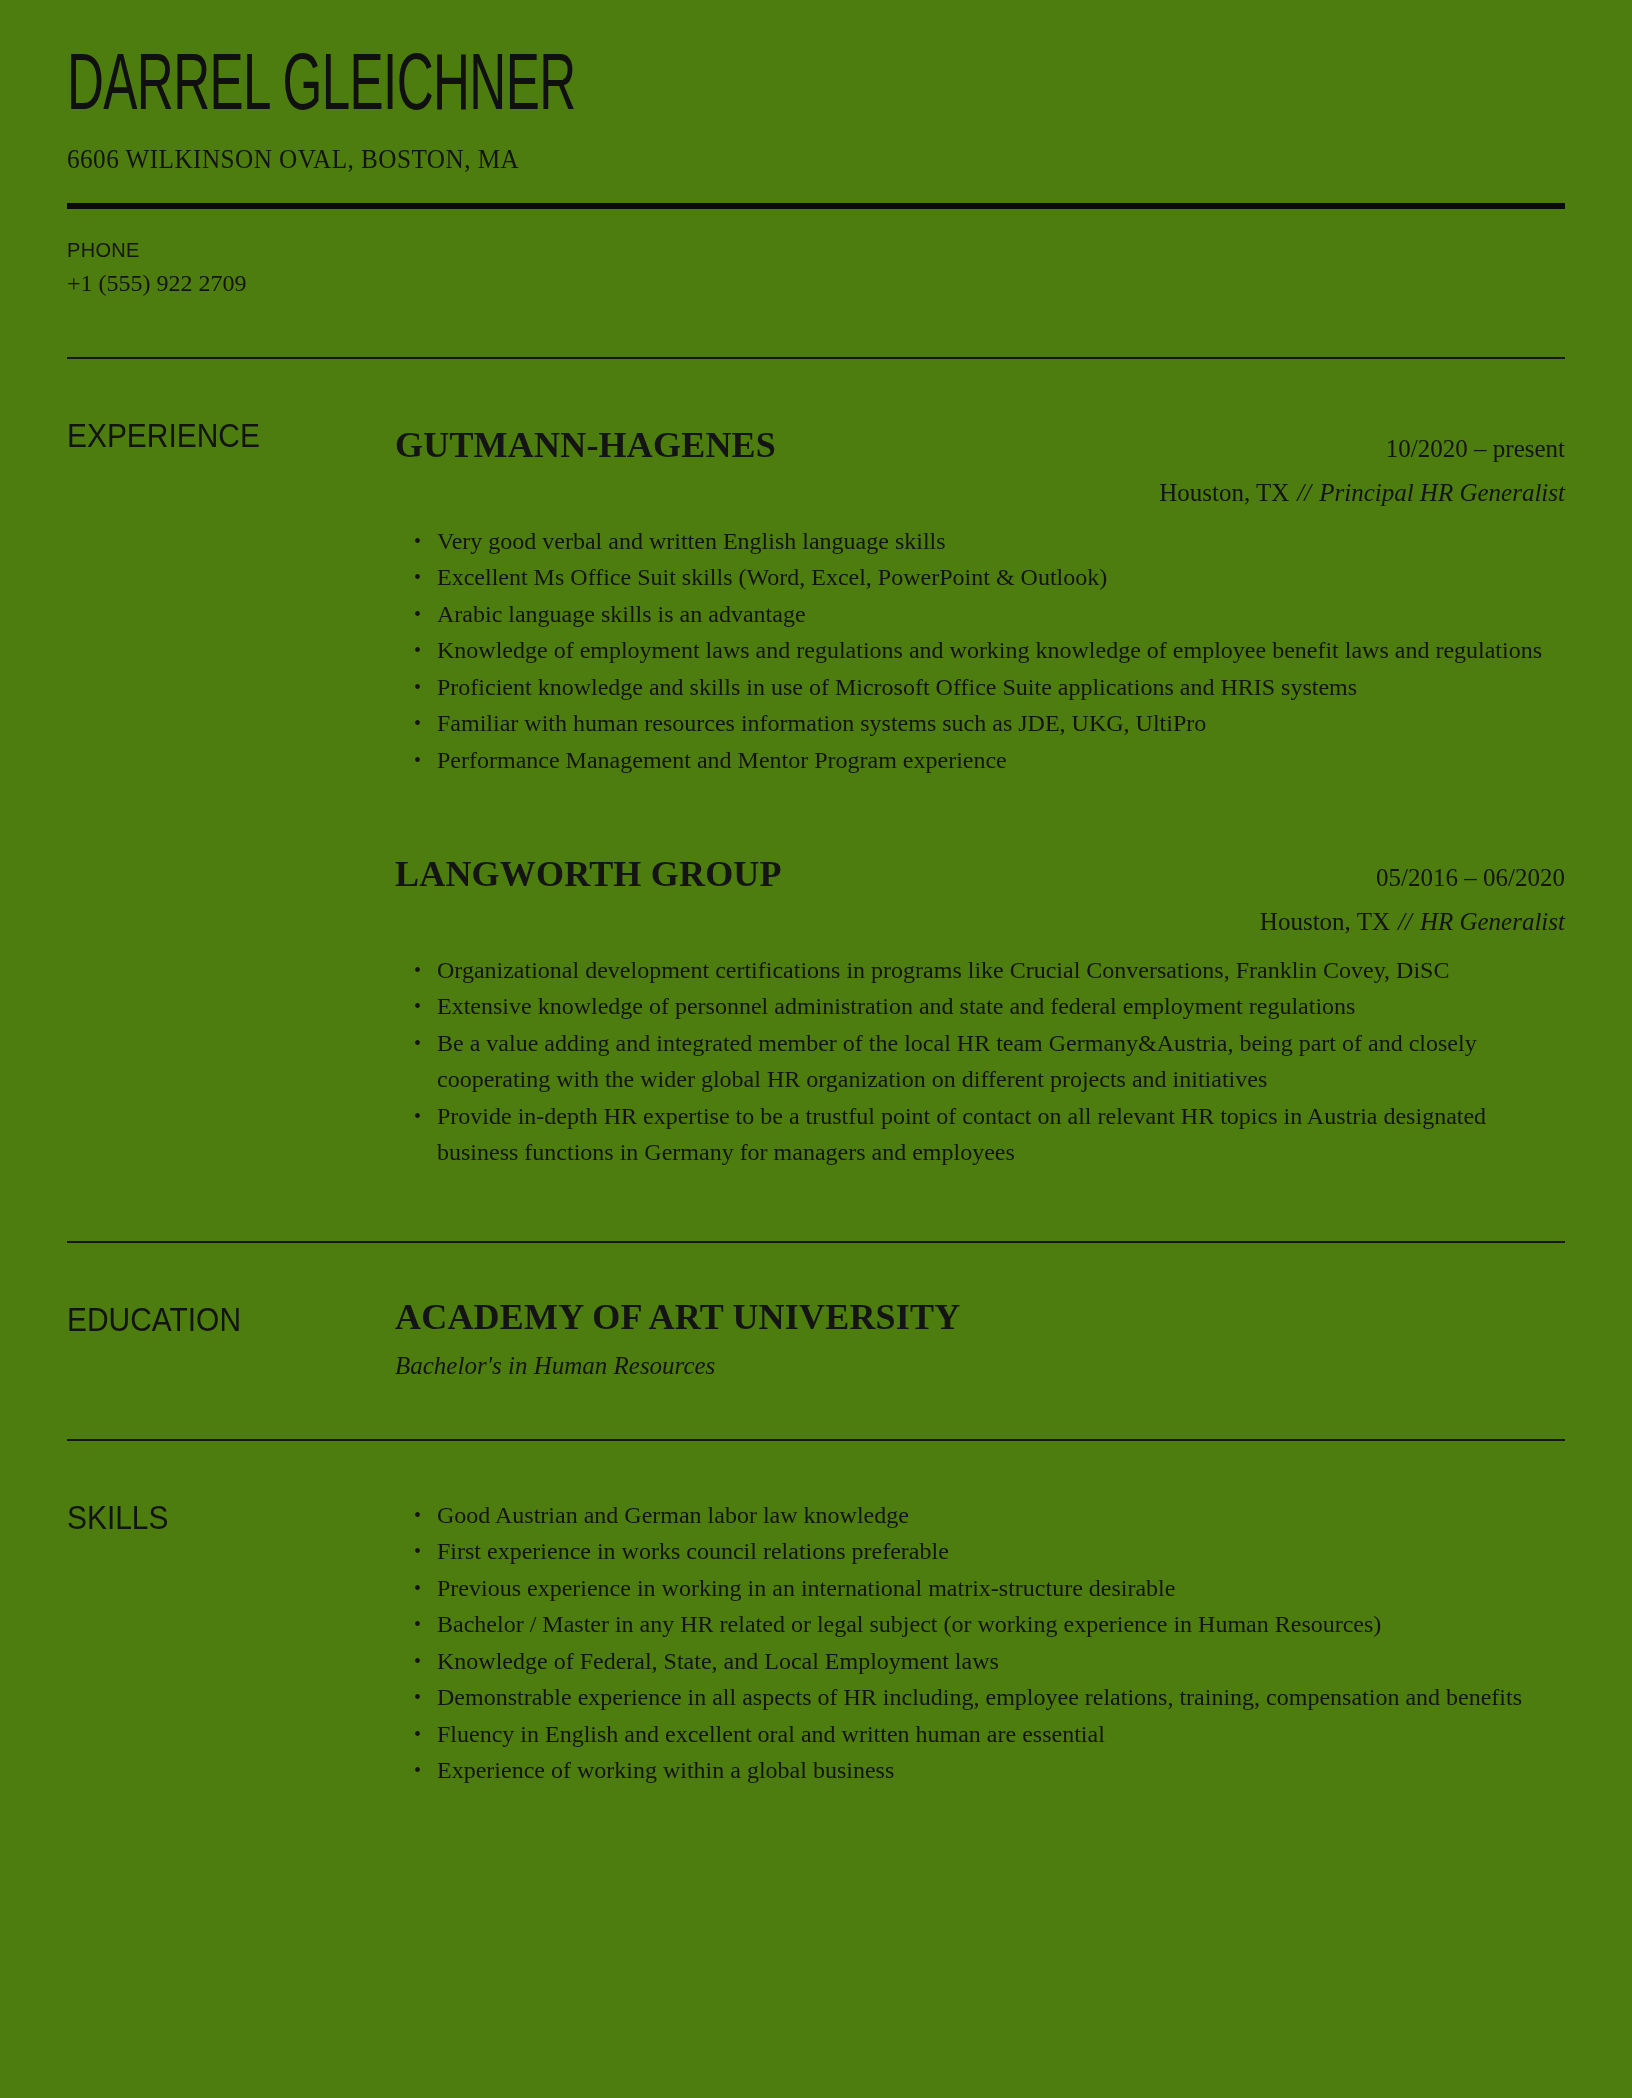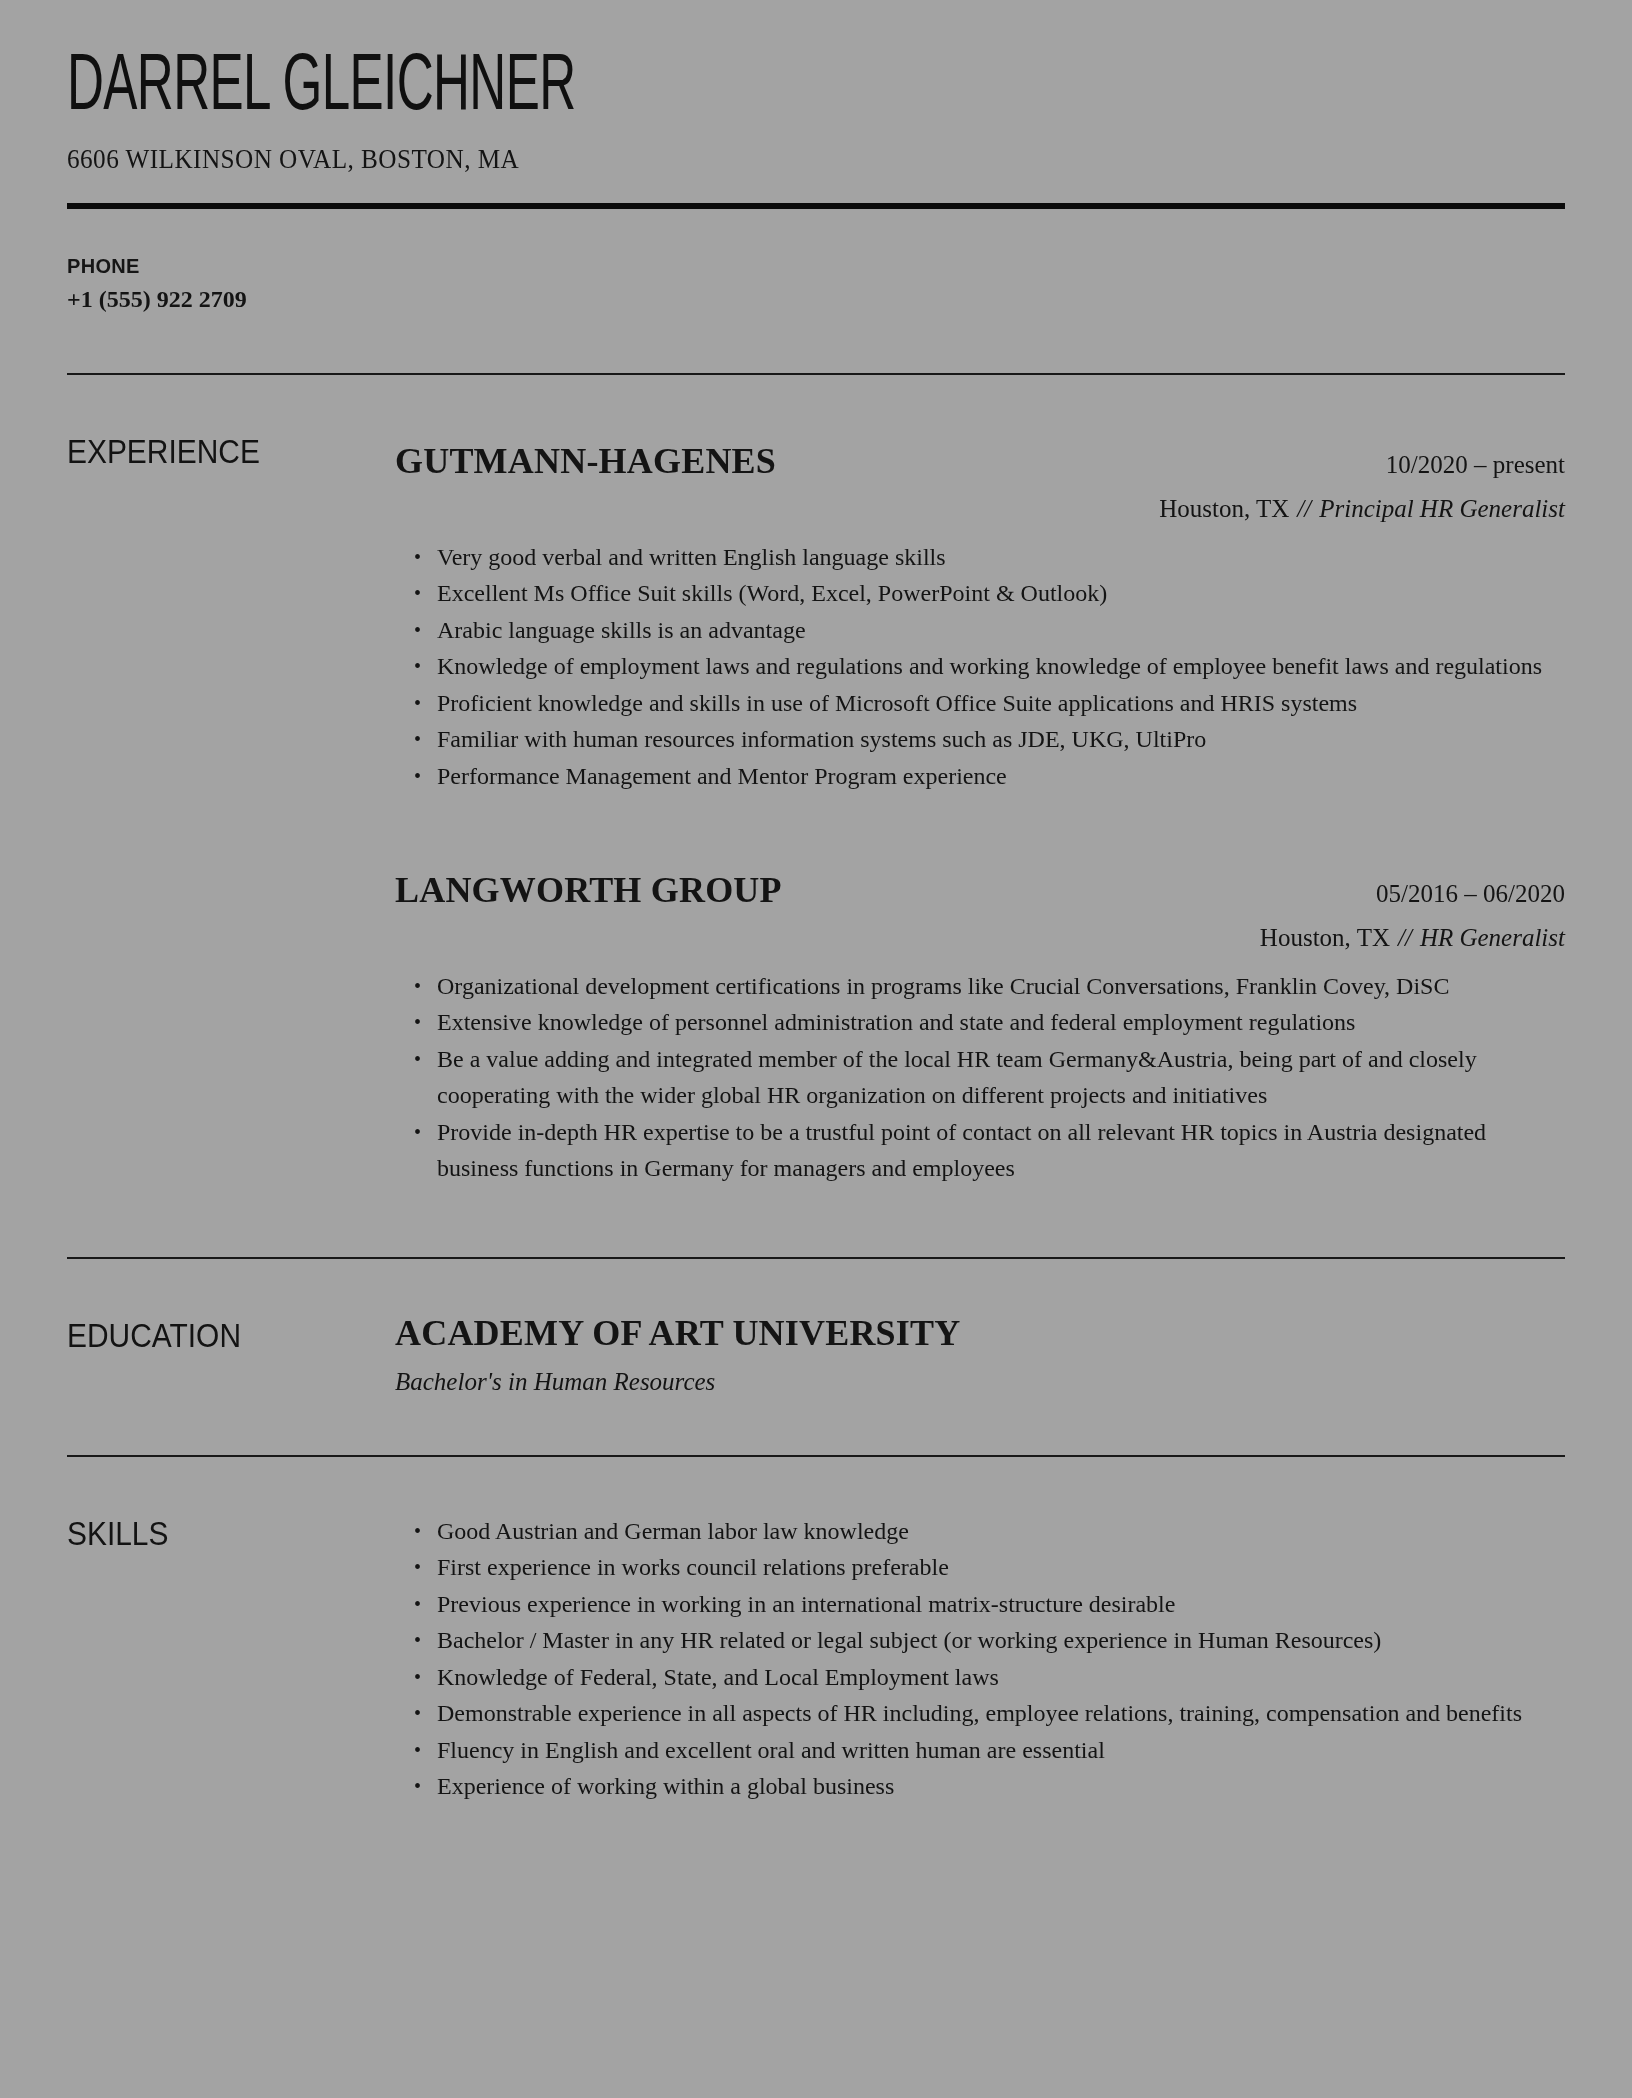--- a/index.html
+++ b/index.html
@@ -1,21 +1,21 @@
 <!DOCTYPE html>
 <html><head>
 <meta charset="utf-8">
 <style>
   * { box-sizing: border-box; }
   html, body { margin: 0; padding: 0; background: #ffffff; }
   .page {
     position: relative;
     width: 1632px;
     height: 2098px;
-    background: #a3a3a3;
+    background: #4d7c0f;
     color: #141414;
     font-family: "Liberation Serif", serif;
     padding: 42px 67px 0 67px;
     overflow: hidden;
   }
 
   
   .name {
     margin: 0;
     font-family: "Liberation Sans", sans-serif;
@@ -36,21 +36,21 @@
     transform: scaleX(0.90);
     transform-origin: 0 50%;
     white-space: nowrap;
     color: #141414;
   }
   .rule-thick {
     height: 6px;
     background: #0b0b0b;
     margin-top: 28px;
   }
-  .contact { margin-top: 46px; font-weight: bold; }
+  .contact { margin-top: 30px; }
   .contact-label {
     font-family: "Liberation Sans", sans-serif;
     font-size: 20px;
     line-height: 1.1;
     letter-spacing: 0.3px;
     color: #161616;
   }
   .contact-value {
     margin-top: 9px;
     font-size: 24px;

